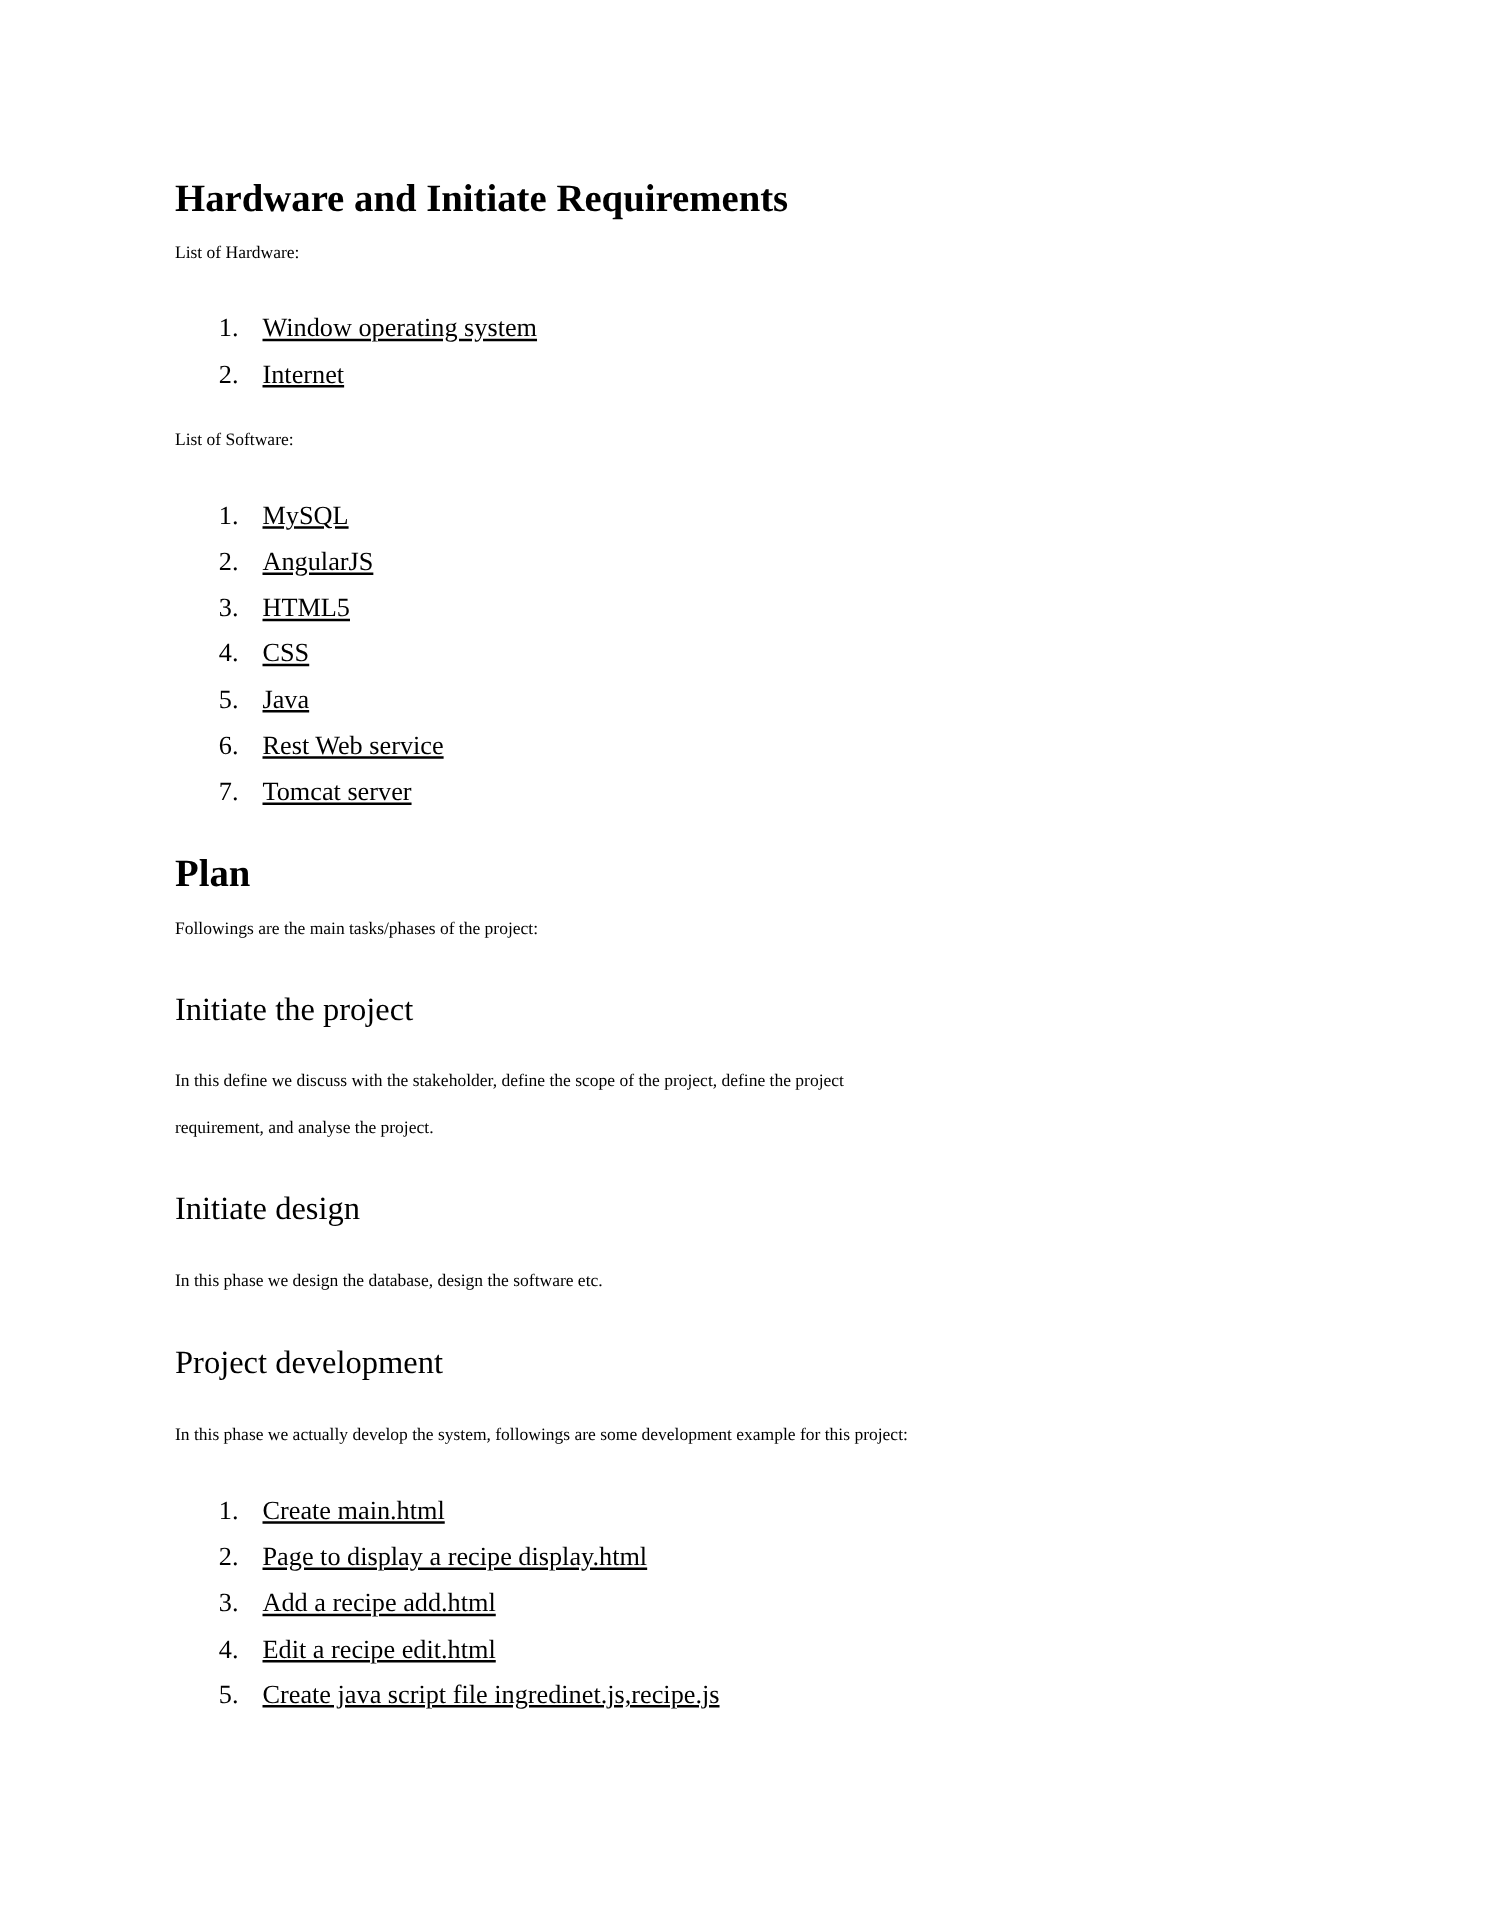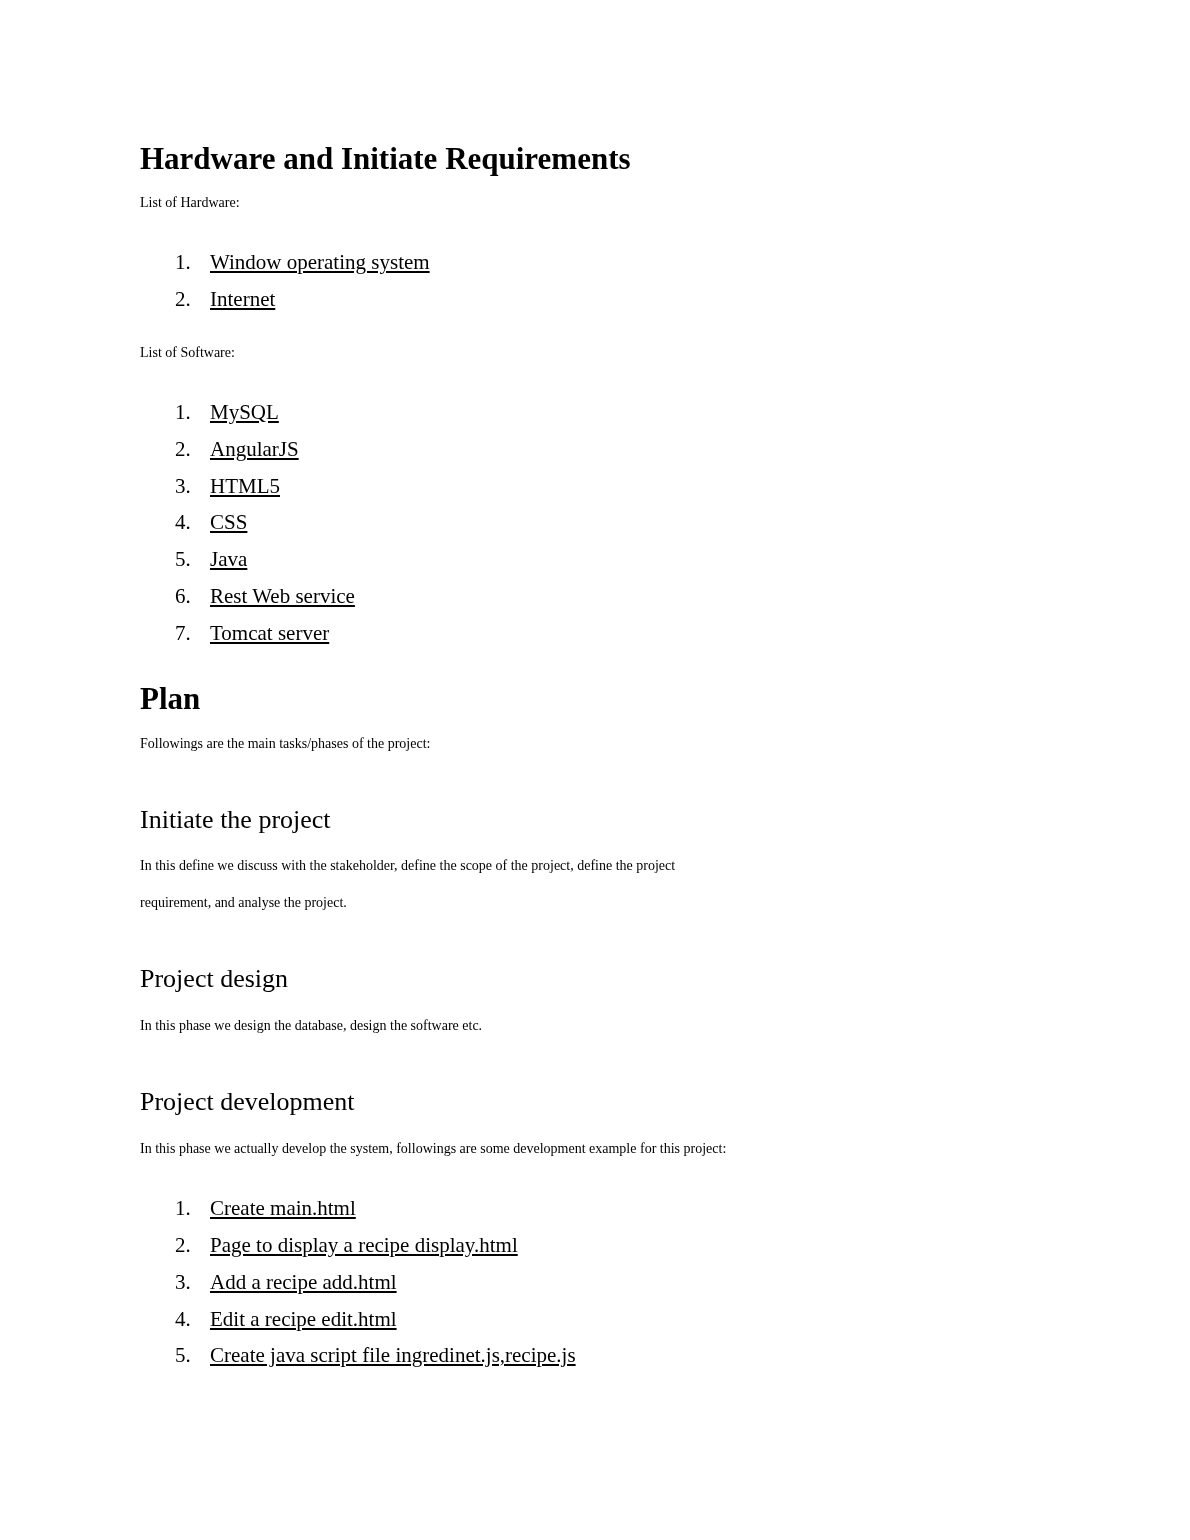--- a/index.html
+++ b/index.html
@@ -1,20 +1,20 @@
 <!DOCTYPE html>
 <html><head>
 <meta charset="utf-8">
 <style>
   html, body { margin: 0; padding: 0; background: #ffffff; }
   body { width: 1190px; height: 1540px; position: relative; overflow: hidden;
          font-family: "Liberation Serif", serif; color: #000; }
   .t { position: absolute; left: 140px; white-space: nowrap; line-height: 1; }
   .h1 { font-size: 31px; font-weight: bold; }
-  .h2 { font-size: 26px; margin-top: 12px; }
+  .h2 { font-size: 26px; }
   .p { font-size: 14px; }
   .li { position: absolute; font-size: 21px; line-height: 1; white-space: nowrap; }
   .num { position: absolute; left: 175px; }
   .txt { position: absolute; left: 210px; text-decoration: underline; }
 </style>
 </head>
 <body>
 
 <div>
 
@@ -67,21 +67,21 @@
   </div>
 
   <div class="t h1" style="top:683px">Plan</div>
 
   <div class="t p" style="top:737px">Followings are the main tasks/phases of the project:</div>
 
   <div class="t h2" style="top:795px">Initiate the project</div>
   <div class="t p" style="top:859px">In this define we discuss with the stakeholder, define the scope of the project, define the project</div>
   <div class="t p" style="top:896px">requirement, and analyse the project.</div>
 
-  <div class="t h2" style="top:954px">Project design</div>
+  <div class="t h2" style="top:954px">Initiate design</div>
   <div class="t p" style="top:1019px">In this phase we design the database, design the software etc.</div>
 
   <div class="t h2" style="top:1077px">Project development</div>
   <div class="t p" style="top:1142px">In this phase we actually develop the system, followings are some development example for this project:</div>
 
   <div>
     <div class="li" style="top:1198px;left:0">
       <span class="num">1.</span>
       <span class="txt">Create main.html</span>
     </div>

